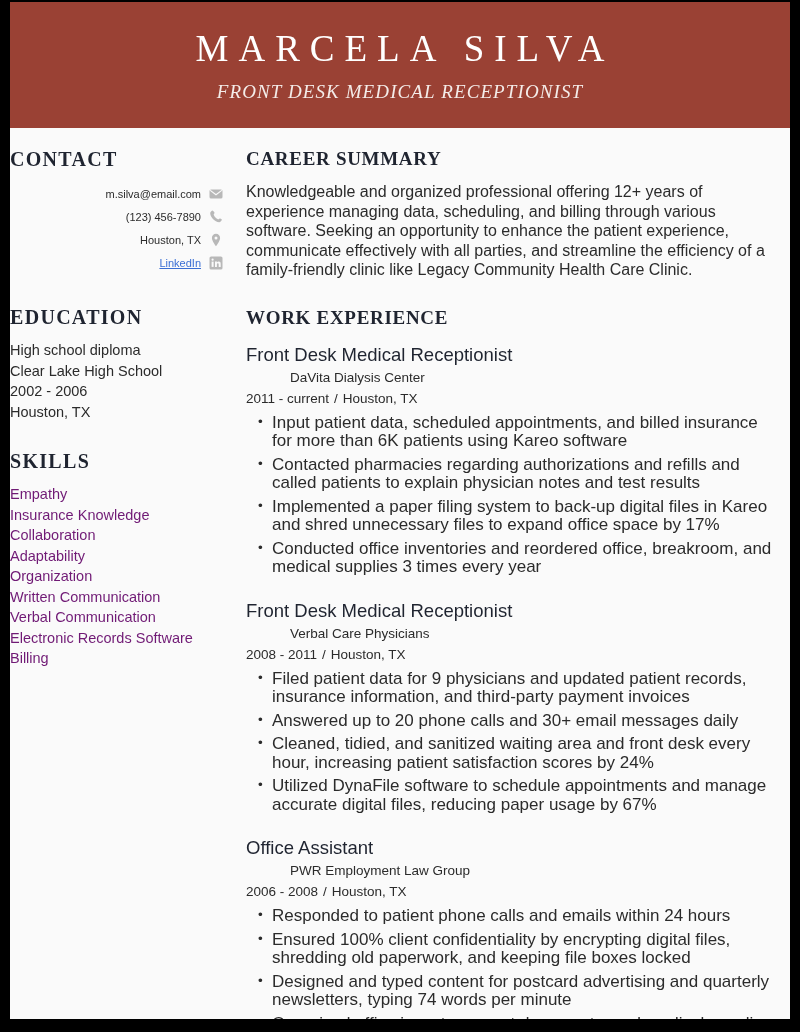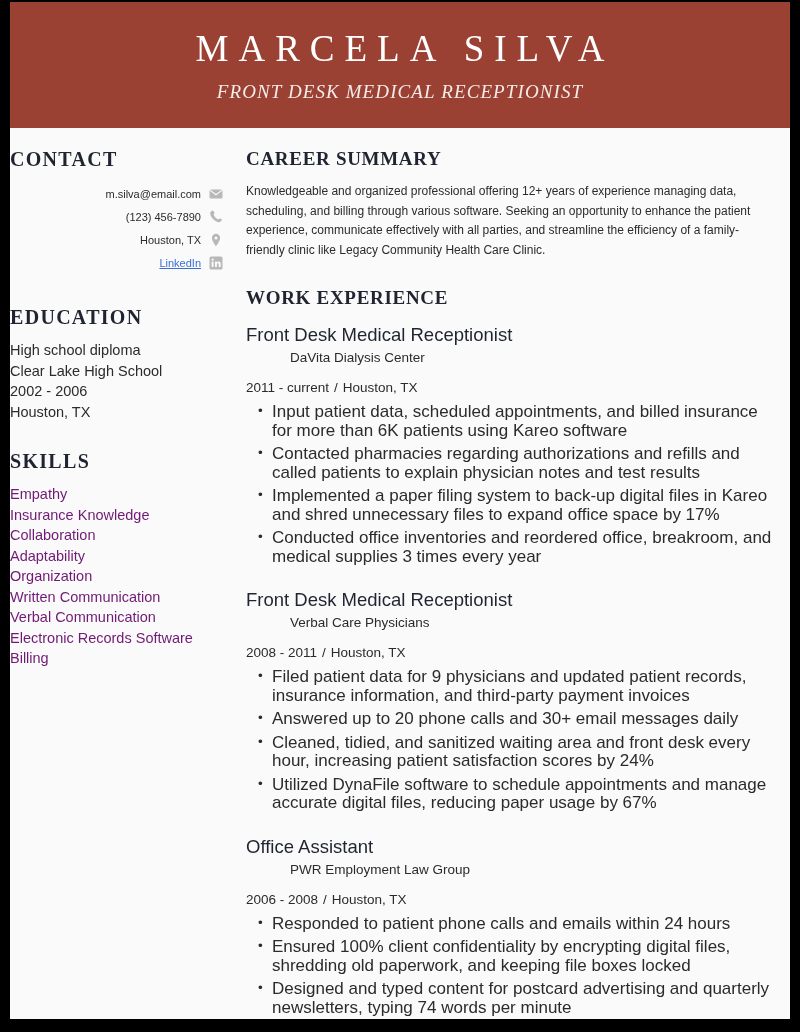--- a/index.html
+++ b/index.html
@@ -135,21 +135,21 @@
   .skill-line {
     font-size: 14.5px;
     color: #701a75;
     line-height: 20.5px;
   }
 
   
   .summary-section { padding-top: 20px; }
   .summary-text {
     margin-top: 12px;
-    font-size: 12px;
+    font-size: 16px;
     color: #2b2b2b;
     line-height: 19.5px;
   }
 
   
   .work-section { padding-top: 27px; }
   .job { margin-top: 14px; }
   .job + .job { margin-top: 22px; }
   .job-title {
     font-size: 18.5px;
@@ -162,21 +162,21 @@
     font-size: 13.5px;
     color: #2b2b2b;
     line-height: 20px;
     margin-top: 1px;
     margin-left: 44px;
   }
   .job-meta {
     font-size: 13.5px;
     color: #2b2b2b;
     line-height: 20px;
-    margin-top: 10px;
+    margin-top: 1px;
   }
   .job-meta .sep { padding: 0 5px; }
   .bullets {
     list-style: none;
     margin: 5px 0 0 0;
     padding: 0;
   }
   .bullets li {
     position: relative;
     padding-left: 26px;

